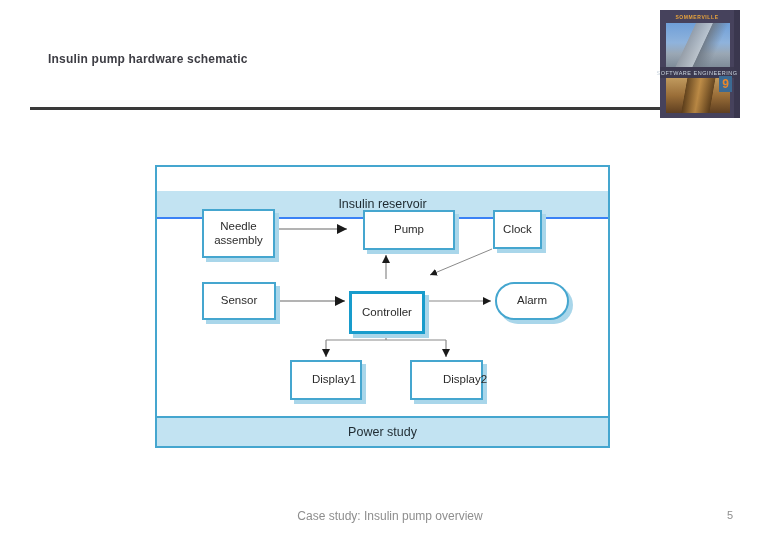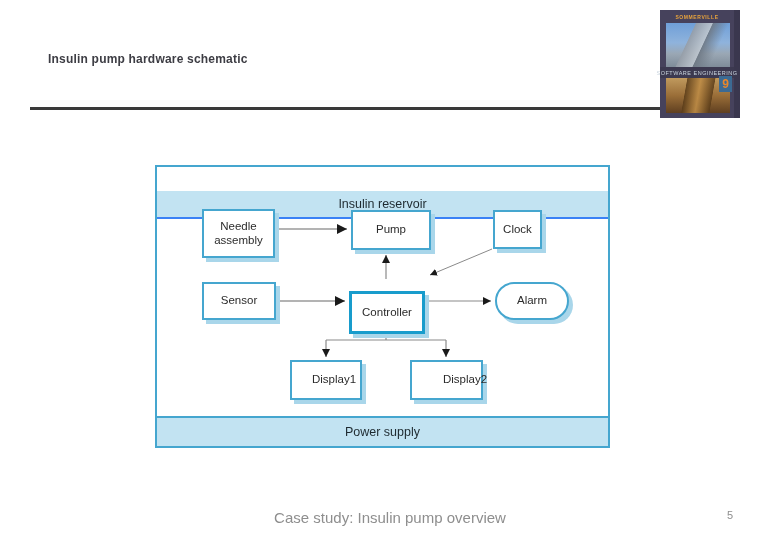--- a/index.html
+++ b/index.html
@@ -10,21 +10,21 @@
   
   .slide-title{
     position:absolute;left:48px;top:52px;font-size:12px;font-weight:bold;
     color:#3d3d44;letter-spacing:0.2px;
   }
   .title-rule{
     position:absolute;left:30px;top:107px;width:658px;height:3px;background:#3a3a3a;
   }
   .footer-caption{
     position:absolute;left:50%;transform:translateX(-50%);top:509px;
-    font-size:15px;color:#8e8e8e;
+    font-size:12px;color:#8e8e8e;
   }
   .footer-page{
     position:absolute;right:47px;top:509px;font-size:11px;color:#8e8e8e;
   }
   
   .book-cover{
     position:absolute;left:660px;top:10px;width:80px;height:108px;
     background:#46425c;box-shadow:inset -6px 0 0 #3a374e;
   }
   .bc-author{
@@ -65,21 +65,21 @@
     background:#c2e3f2;font-size:12.5px;color:#1e2a30;
   }
   .bar-top{top:0;height:26px;border-bottom:2px solid #3b82f6;margin-top:24px;}
   .bar-bottom{bottom:0;height:28px;border-top:2px solid #45a6cf;}
   .node{
     position:absolute;background:#ffffff;border:2px solid #45a6cf;box-sizing:border-box;
     box-shadow:4px 4px 0 #a9d6ea;display:flex;align-items:center;justify-content:center;
     text-align:center;font-size:11.5px;line-height:1.15;color:#2b2b2b;
   }
   .node-needle    {left:45px; top:42px; width:73px;height:49px;}
-  .node-pump      {left:194px;top:43px; width:80px;height:40px;}
+  .node-pump      {left:206px;top:43px; width:92px;height:40px;}
   .node-clock     {left:336px;top:43px; width:49px;height:39px;}
   .node-sensor    {left:45px; top:115px;width:74px;height:38px;text-align:center;}
   .node-controller{left:192px;top:124px;width:76px;height:43px;border:3px solid #189ccc;}
   .node-alarm     {left:338px;top:115px;width:74px;height:38px;border-radius:19px;}
   .node-display1  {left:133px;top:193px;width:72px;height:40px;padding-left:16px;}
   .node-display2  {left:253px;top:193px;width:73px;height:40px;padding-left:37px;}
   .wires{position:absolute;left:0;top:0;width:455px;height:283px;pointer-events:none;}
 </style>
 </head>
 <body>
@@ -117,21 +117,21 @@
     <line x1="119" y1="134" x2="188" y2="134" stroke="#9a9a9a" stroke-width="1.5" marker-end="url(#ah)"></line>
 
     <line x1="268" y1="134" x2="334" y2="134" stroke="#8a8a8a" stroke-width="1.2" marker-end="url(#ah)"></line>
 
     <path d="M229,155 L229,173 M169,173 L289,173" stroke="#8a8a8a" stroke-width="1.2" fill="none"></path>
     <line x1="169" y1="173" x2="169" y2="190" stroke="#8a8a8a" stroke-width="1.2" marker-end="url(#ah)"></line>
     <line x1="289" y1="173" x2="289" y2="190" stroke="#8a8a8a" stroke-width="1.2" marker-end="url(#ah)"></line>
   </svg>
 
   <div class="bar bar-top">Insulin reservoir</div>
-  <div class="bar bar-bottom">Power supply</div>
+  <div class="bar bar-bottom">Power study</div>
 
   <div class="node node-needle">Needle assembly</div>
   <div class="node node-pump">Pump</div>
   <div class="node node-clock">Clock</div>
   <div class="node node-sensor">Sensor</div>
   <div class="node node-controller">Controller</div>
   <div class="node node-alarm">Alarm</div>
   <div class="node node-display1">Display1</div>
   <div class="node node-display2">Display2</div>
 </div>

